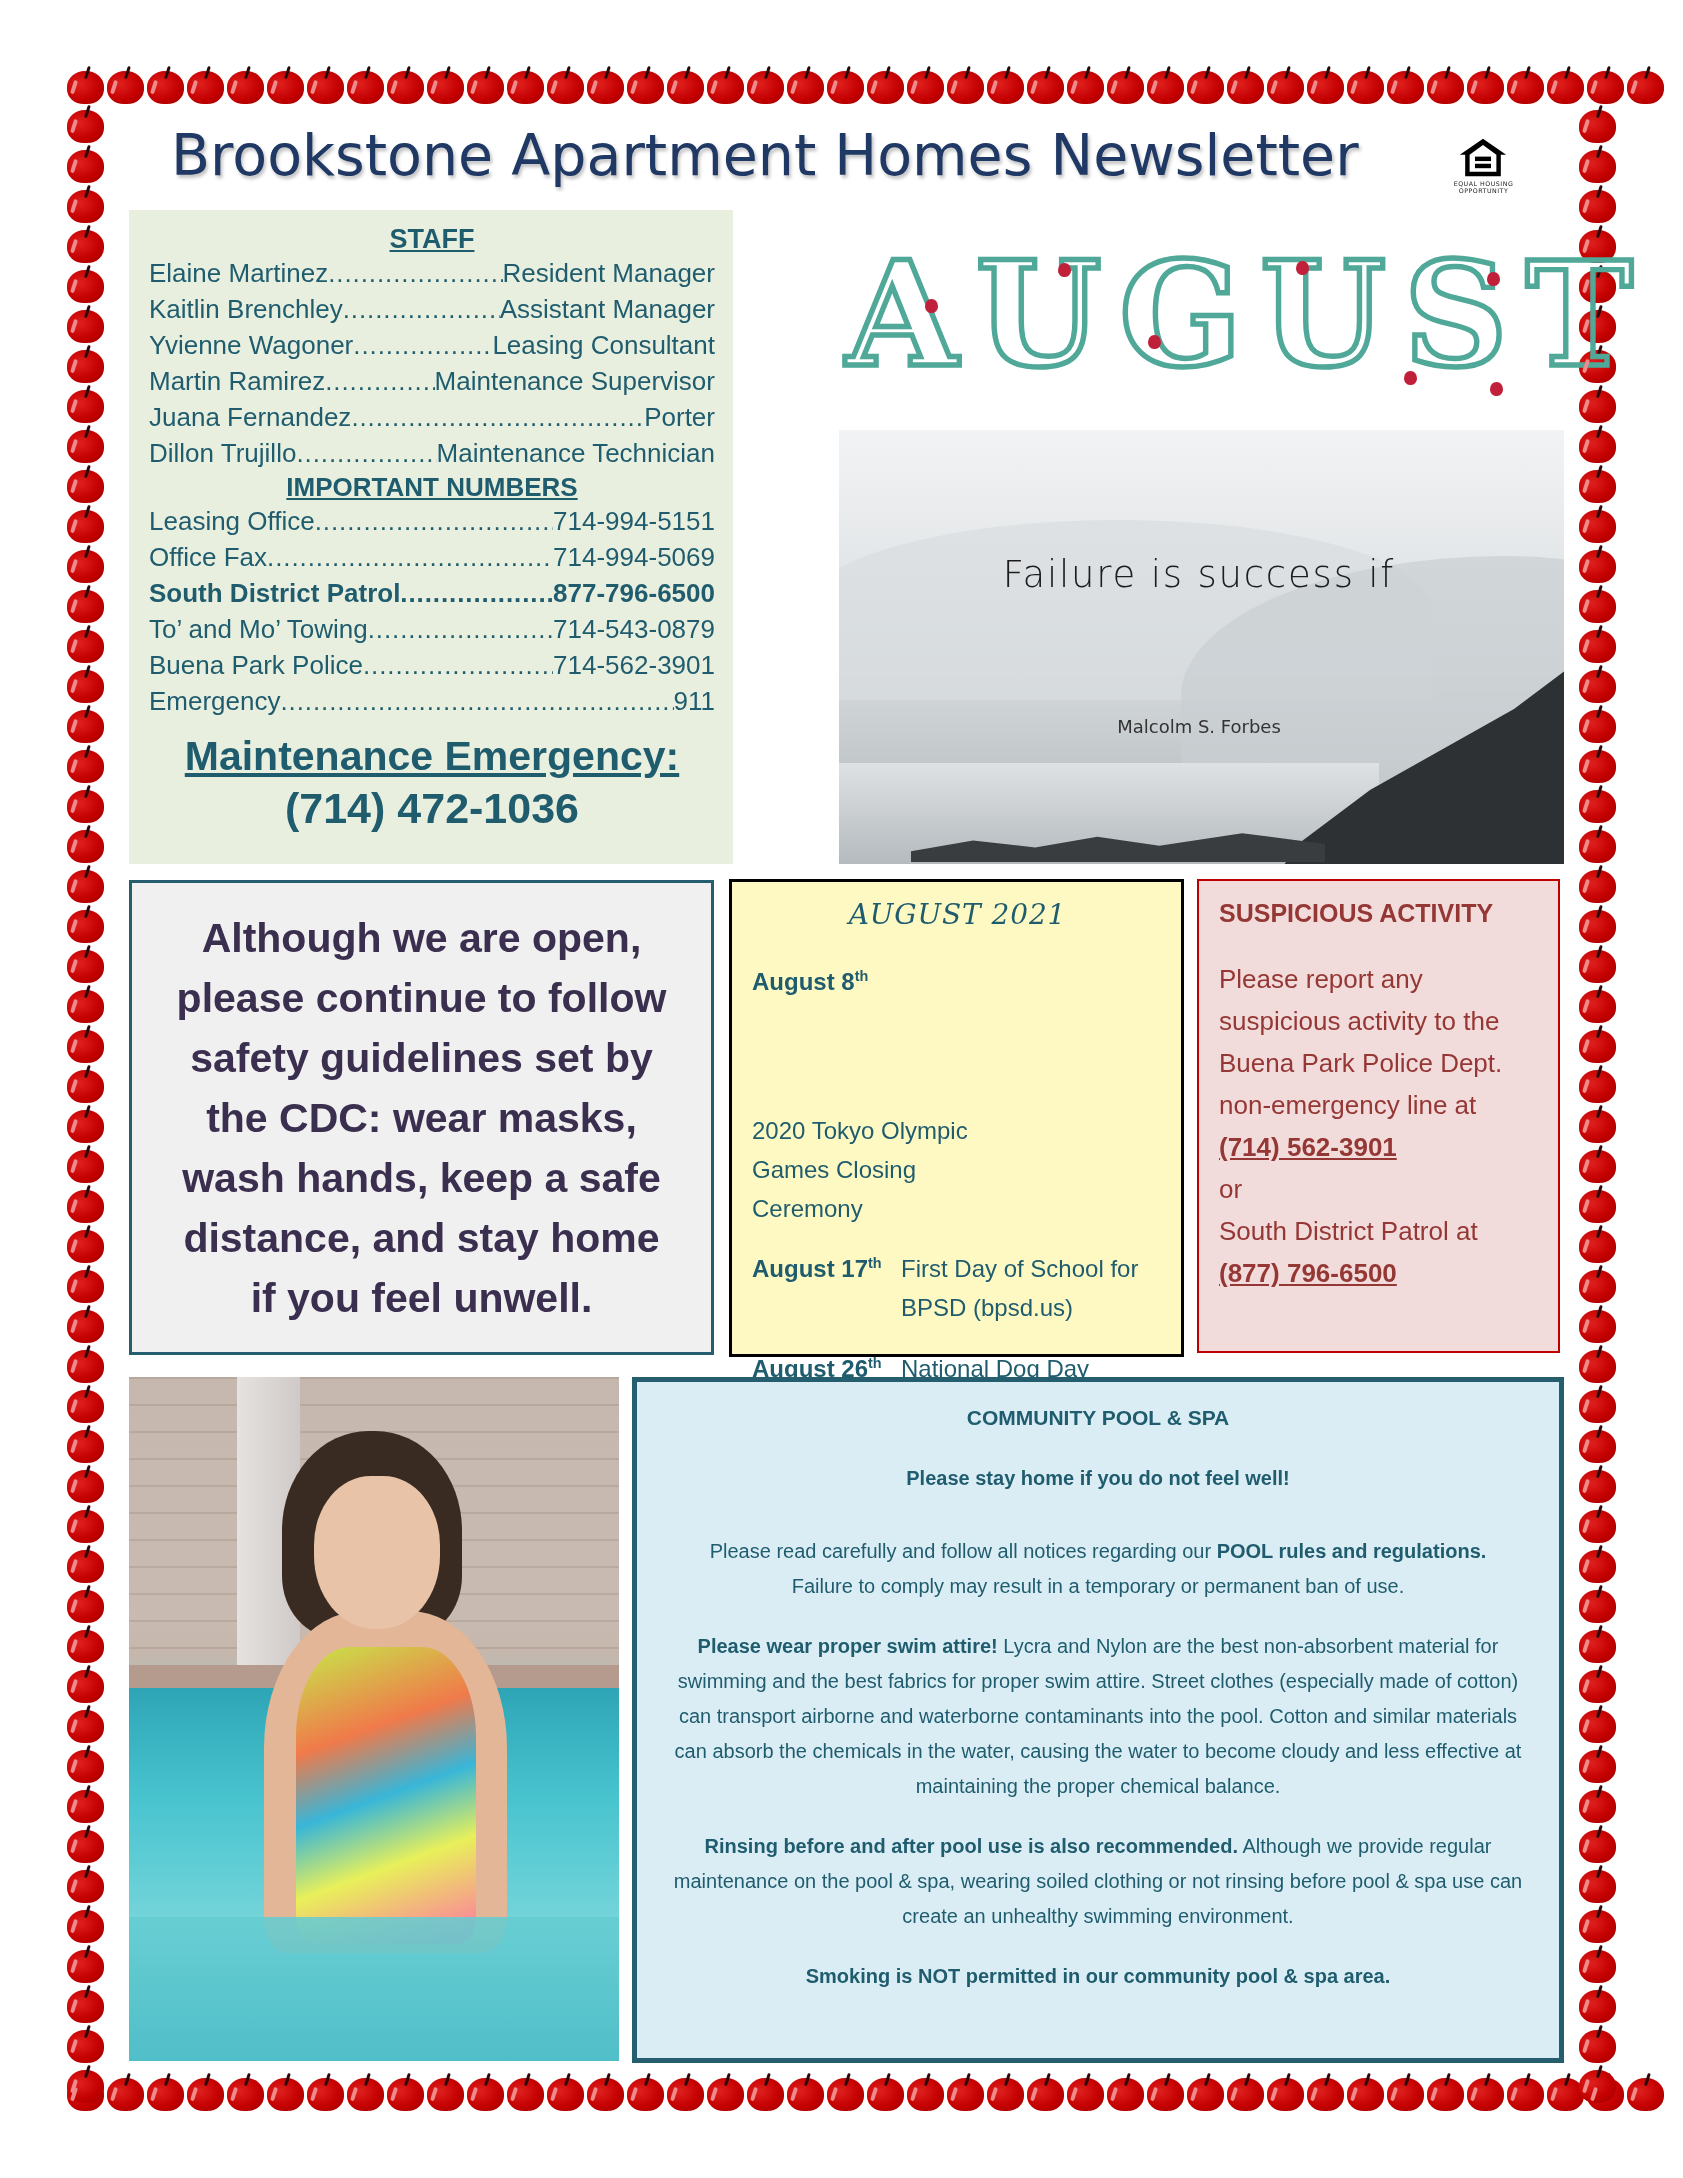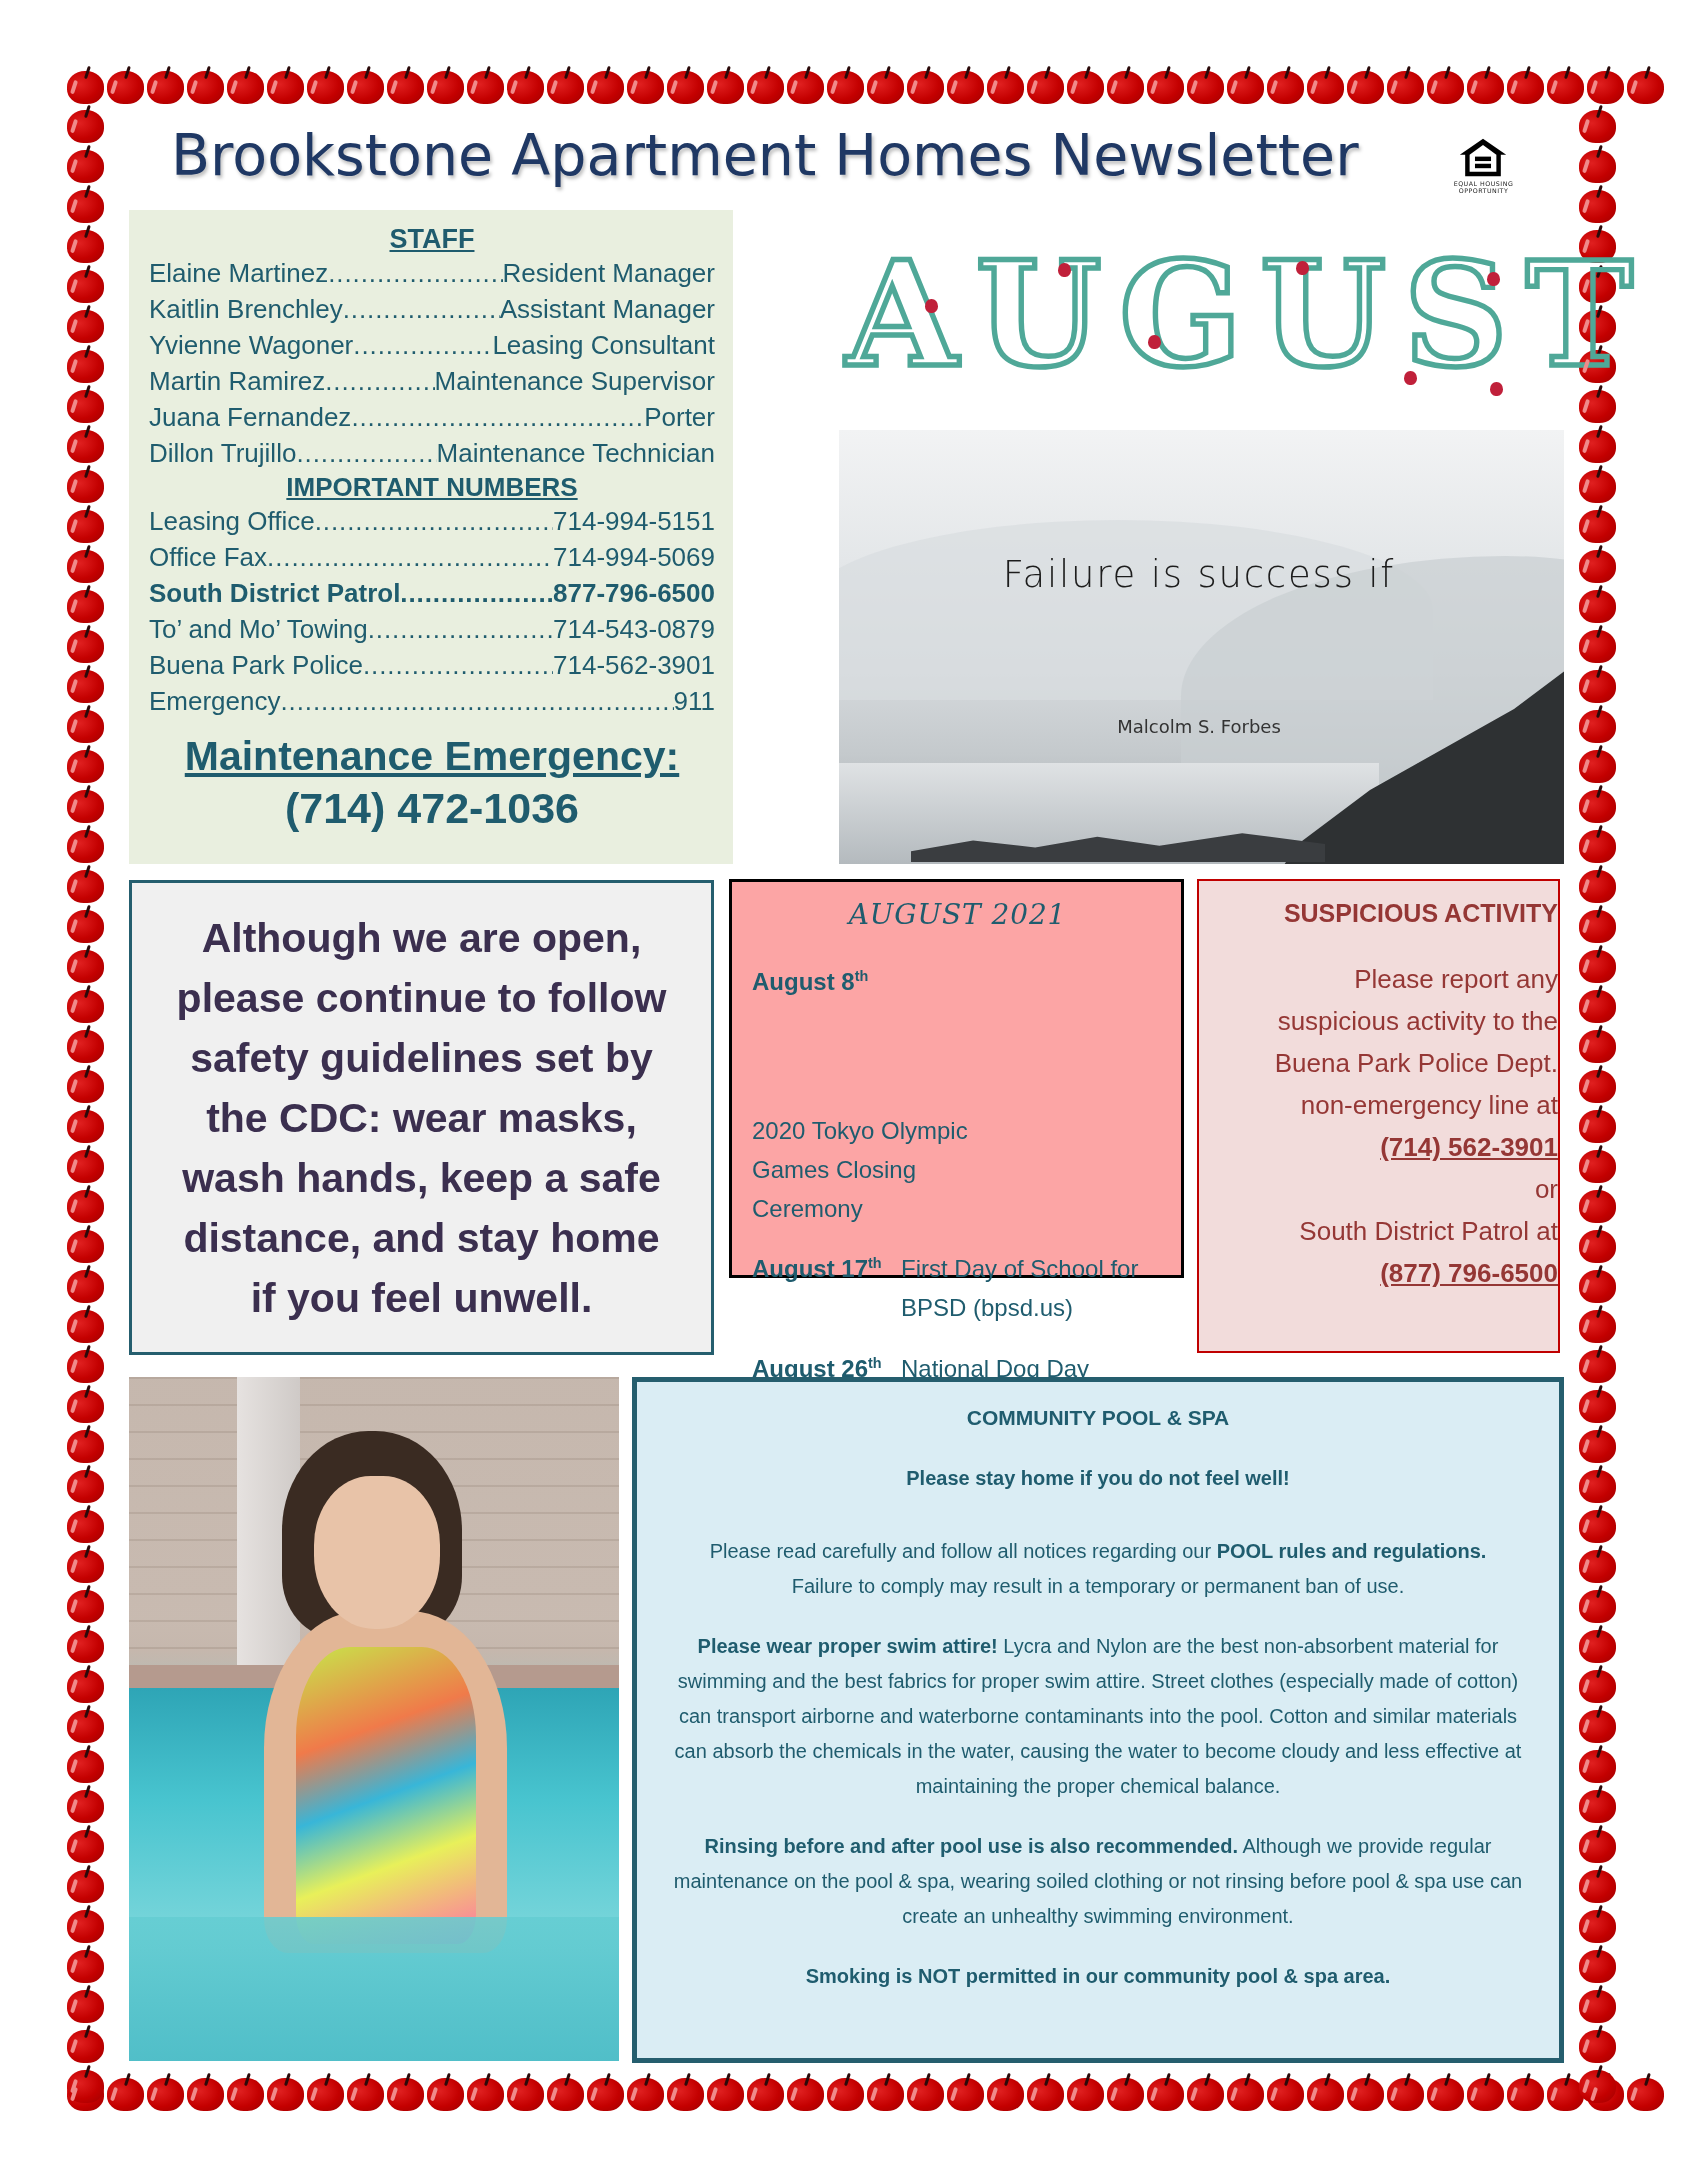--- a/index.html
+++ b/index.html
@@ -68,34 +68,34 @@
   
   .cdc-box {
     position: absolute; left: 129px; top: 880px; width: 585px; height: 475px;
     background: #f0f0f0; border: 3.6px solid #255e6e; display: flex; align-items: center; justify-content: center;
     padding: 9px 18px;
   }
   .cdc-text { text-align: center; font-family: "Liberation Sans", sans-serif; font-weight: bold; font-size: 41px; line-height: 60px; color: #3b2f4f; }
 
   
   .cal-box {
-    position: absolute; left: 729px; top: 879px; width: 455px; height: 399px;
-    background: #fca5a5; border: 3.6px solid #000000; padding: 12.6px 18px 0 20px; color: #1f5c6e;
+    position: absolute; left: 729px; top: 879px; width: 455px; height: 478px;
+    background: #fef9c3; border: 3.6px solid #000000; padding: 12.6px 18px 0 20px; color: #1f5c6e;
   }
   .cal-title { text-align: center; font-family: "DejaVu Serif", serif; font-style: italic; font-size: 28px; color: #1f5c6e; line-height: 40px; letter-spacing: 0.9px; }
   .cal-row { display: flex; margin-top: 21.6px; font-size: 24px; line-height: 39px; font-family: "Liberation Sans", sans-serif; }
   .cal-row:first-of-type { margin-top: 27px; flex-direction: column; }
   .cal-date { flex: 0 0 149px; font-weight: bold; }
   .cal-date sup { font-size: 14.4px; line-height: 0; vertical-align: 9px; }
   .cal-event { flex: 1 1 auto; }
 
   
   .sus-box {
     position: absolute; left: 1197px; top: 879px; width: 363px; height: 474px;
-    background: #f2dcdb; border: 2.7px solid #c00000; color: #953735; text-align: right; padding-top: 14.4px;
+    background: #f2dcdb; border: 2.7px solid #c00000; color: #953735; text-align: left; padding-top: 14.4px;
     font-family: "Liberation Sans", sans-serif;
     padding-left: 20px;
   }
   .sus-title { font-weight: bold; font-size: 25px; line-height: 36px; }
   .sus-body { margin-top: 27px; font-size: 26px; line-height: 42px; }
   .sus-body .ln { display: block; }
   .sus-body .phone { font-weight: bold; text-decoration: underline; }
 
   
   .photo {

